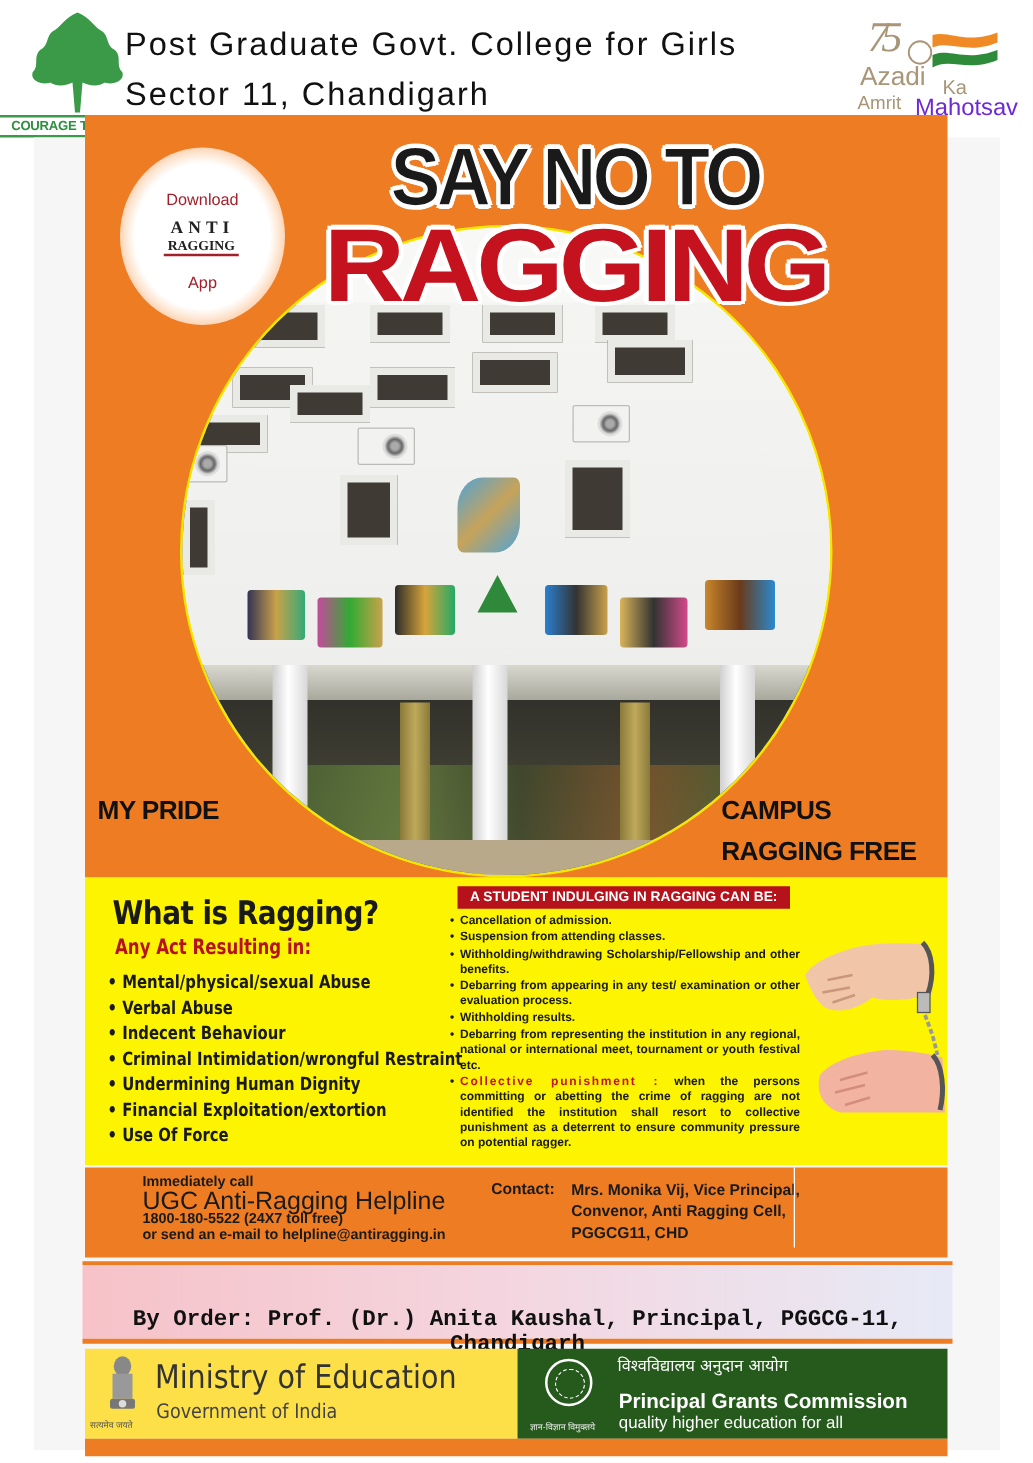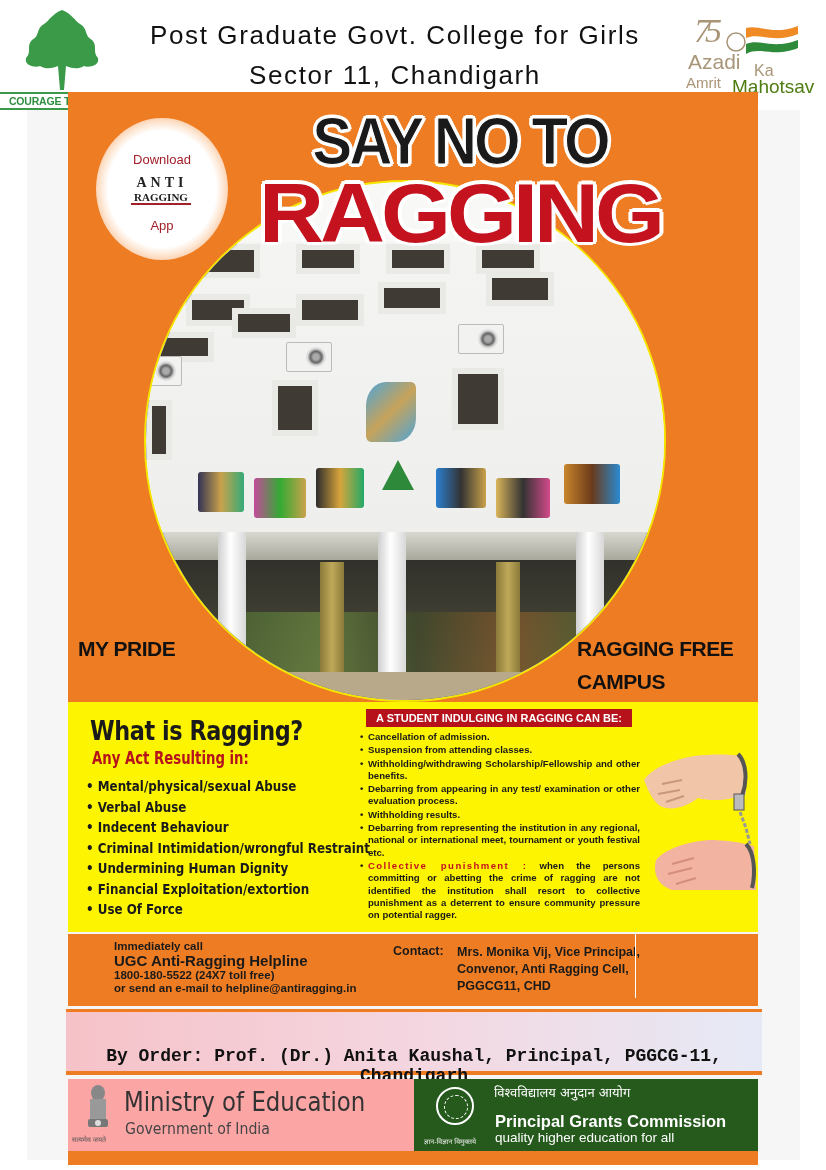--- a/index.html
+++ b/index.html
@@ -10,34 +10,34 @@
   .hdr-logo-left { position: absolute; left: 0; top: 2px; width: 122px; height: 110px; }
   .tree { position: absolute; left: 22px; top: 6px; width: 80px; height: 84px; }
   .motto {
     position: absolute; left: 0; top: 90px; width: 122px; height: 18px;
     border-top: 2px solid #3a9a4a; border-bottom: 2px solid #3a9a4a;
     color: #2f8f3f; font-weight: bold; font-size: 10.5px; text-align: center;
     line-height: 14px; font-family: "Liberation Sans", sans-serif; letter-spacing: -0.2px;
     background: #fff;
   }
   .hdr-title {
-    position: absolute; left: 100px; width: 590px; text-align: center;
+    position: absolute; left: 100px; width: 590px; 
     font-size: 26px; color: #111; letter-spacing: 1.6px;
     font-family: "Liberation Sans", sans-serif;
   }
   .hdr-title.l1 { top: 20px; }
   .hdr-title.l2 { top: 60px; }
 
   .akam { position: absolute; left: 686px; top: 10px; width: 140px; height: 90px; }
   .akam-75 { position: absolute; left: 8px; top: 2px; font-size: 34px; color: #a99577; font-family: "Liberation Serif", serif; font-style: italic; letter-spacing: -6px; }
   .akam-flag { position: absolute; left: 36px; top: 12px; width: 80px; height: 40px; }
   .akam-azadi { position: absolute; left: 2px; top: 40px; font-size: 21px; color: #a99577; }
   .akam-ka { position: absolute; left: 68px; top: 52px; font-size: 16px; color: #a99577; }
   .akam-amrit { position: absolute; left: 0px; top: 64px; font-size: 15px; color: #a99577; }
-  .akam-mahotsav { position: absolute; left: 46px; top: 66px; font-size: 19px; color: #4d7c0f; }
+  .akam-mahotsav { position: absolute; left: 46px; top: 66px; font-size: 19px; color: #6d28d9; }
 
   
   .backing { position: absolute; left: 27px; top: 110px; width: 773px; height: 1050px; background: #f6f6f6; }
 
   
   .poster { position: absolute; left: 68px; top: 92px; width: 690px; height: 610px; background: #ee7c22; }
 
   .app-badge {
     position: absolute; left: 96px; top: 118px; width: 132px; height: 142px; border-radius: 50%;
     background: radial-gradient(ellipse at center, #ffffff 58%, #fde6d2 66%, #fac7a1 74%, #f4a56a 82%, #ee7c22 90%);
@@ -99,34 +99,34 @@
   .consq li { font-size: 9.6px; font-weight: bold; color: #1a1a1a; line-height: 12.3px; padding-left: 8px; position: relative; text-align: justify; margin-bottom: 1px; font-family: "Liberation Sans", sans-serif; }
   .consq li::before { content: "•"; position: absolute; left: 0; top: 0; }
   .consq li .red { color: #c4121f; letter-spacing: 1.4px; }
 
   .hands { position: absolute; left: 574px; top: 38px; width: 116px; height: 152px; }
 
   
   .helpline { position: absolute; left: 68px; top: 934px; width: 690px; height: 72px; background: #ee7c22; }
   .helpline .col1 { position: absolute; left: 46px; top: 6px; color: #1a1a1a; font-family: "Liberation Sans", sans-serif; }
   .h-imm { font-size: 11.5px; font-weight: bold; line-height: 13px; }
-  .h-ugc { font-size: 15px; font-weight: bold; line-height: 16px; }
+  .h-ugc { font-size: 20px; font-weight: normal; line-height: 16px; }
   .h-num, .h-mail { font-size: 11.5px; font-weight: bold; line-height: 12.5px; }
   .helpline .col2 { position: absolute; left: 325px; top: 10px; color: #1a1a1a; font-size: 12.5px; font-weight: bold; font-family: "Liberation Sans", sans-serif; }
   .c-label { position: absolute; left: 0; top: 0; white-space: nowrap; }
   .c-lines { position: absolute; left: 64px; top: 0; white-space: nowrap; line-height: 17px; }
   .vdivider { position: absolute; left: 567px; top: 0; width: 1px; height: 64px; background: #fff; }
 
   
   .notice { position: absolute; left: 66px; top: 1009px; width: 696px; height: 66px; background: linear-gradient(90deg, #f6c2c8, #f4d6e0 50%, #e6eaf6); border-bottom: 4px solid #ee7c22; border-top: 3px solid #ee7c22; }
   .notice-red { position: absolute; left: 0; top: 4px; width: 100%; text-align: center; color: #e0102a; font-style: italic; font-size: 15px; font-family: "Liberation Sans", sans-serif; letter-spacing: -0.3px; }
   .notice-order { position: absolute; left: 0; top: 34px; width: 100%; text-align: center; color: #111; font-weight: bold; font-size: 18px; font-family: Liberation Mono, monospace; letter-spacing: 0px; }
 
   
-  .moe { position: absolute; left: 68px; top: 1079px; width: 346px; height: 72px; background: #fca5a5; }
+  .moe { position: absolute; left: 68px; top: 1079px; width: 346px; height: 72px; background: #fde047; }
   .emblem { position: absolute; left: 14px; top: 4px; width: 32px; height: 52px; }
   .satyamev { position: absolute; left: 4px; top: 56px; font-size: 7px; color: #555; }
   .moe-title { position: absolute; left: 56px; top: 8px; font-size: 26px; color: #333; font-family: "DejaVu Sans", sans-serif; transform: scaleX(0.88); transform-origin: left; }
   .moe-sub { position: absolute; left: 57px; top: 40px; font-size: 16px; color: #444; font-family: "DejaVu Sans", sans-serif; transform: scaleX(0.88); transform-origin: left; }
 
   .ugc { position: absolute; left: 414px; top: 1079px; width: 344px; height: 72px; background: #255a1c; color: #fff; }
   .chakra { position: absolute; left: 22px; top: 8px; width: 38px; height: 38px; border-radius: 50%; border: 2px solid #fff; }
   .chakra::after { content: ""; position: absolute; left: 6px; top: 6px; width: 22px; height: 22px; border-radius: 50%; border: 1px dashed #fff; }
   .ugc-sanskrit { position: absolute; left: 10px; top: 58px; font-size: 7px; color: #eee; }
   .ugc-hindi { position: absolute; left: 80px; top: 4px; font-size: 13px; color: #fff; font-family: "DejaVu Sans", sans-serif; }
@@ -216,22 +216,22 @@
   </div>
 </div>
 
 <div class="say-no">SAY NO TO</div>
 <div class="ragging-big">RAGGING</div>
 
 <div class="side-text side-left">
   <div>MY PRIDE</div>
 </div>
 <div class="side-text side-right">
+  <div>CAMPUS</div>
   <div>RAGGING FREE</div>
-  <div>CAMPUS</div>
 </div>
 
 <div class="yellow">
   <div class="what-title">What is Ragging?</div>
   <div class="any-act">Any Act Resulting in:</div>
   <ul class="acts">
     <li>Mental/physical/sexual Abuse</li>
     <li>Verbal Abuse</li>
     <li>Indecent Behaviour</li>
     <li>Criminal Intimidation/wrongful Restraint</li>

